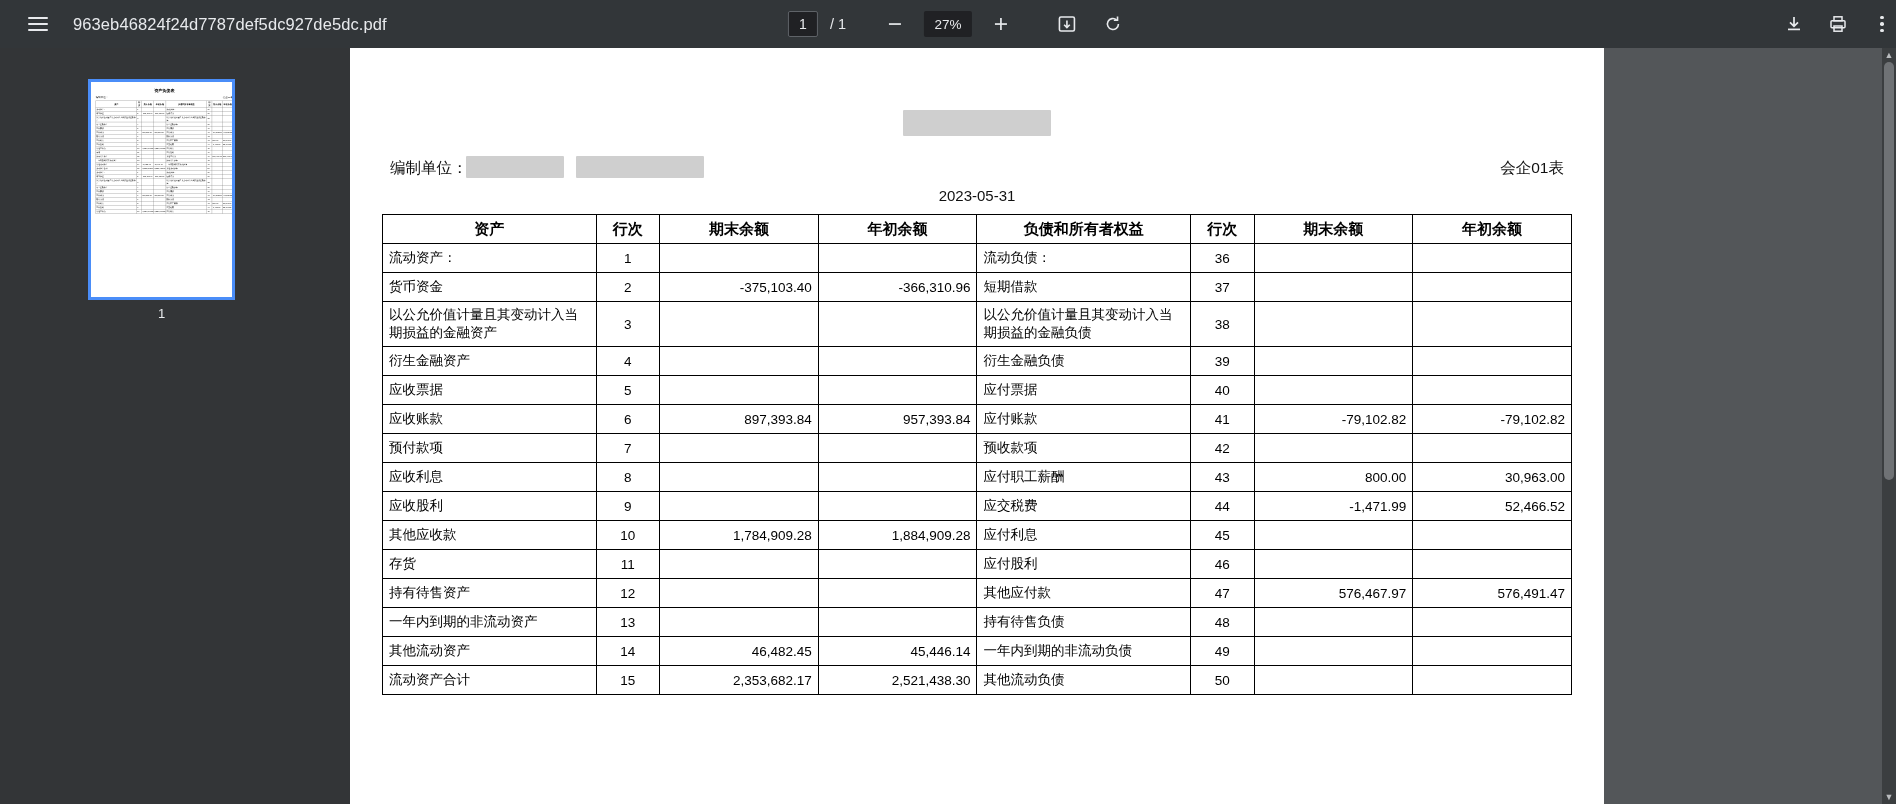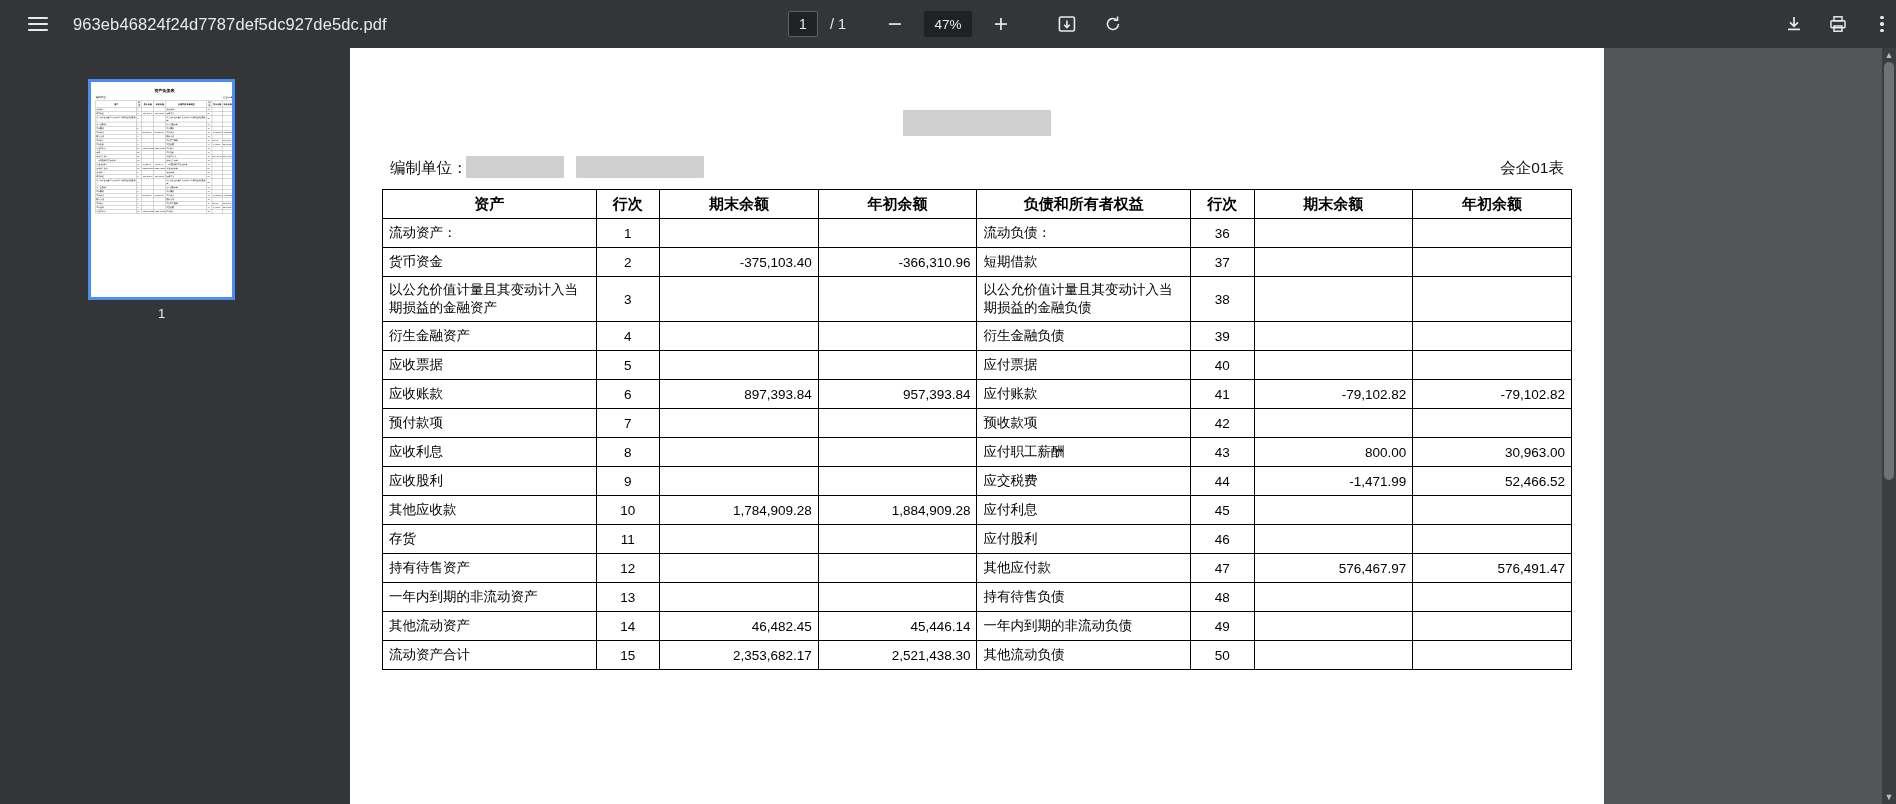--- a/index.html
+++ b/index.html
@@ -138,21 +138,21 @@
       <div class="page-box">1</div>
       <div class="page-sep">
         <span>/</span> <span>1</span>
       </div>
       <div class="sep-gap"></div>
       <div class="icon-btn">
         <svg width="18" height="18" viewBox="0 0 18 18">
             <rect x="3" y="8.2" width="12" height="1.7" fill="#e8eaed"></rect>
           </svg>
       </div>
-      <div class="zoom-val">47%</div>
+      <div class="zoom-val">27%</div>
       <div class="icon-btn">
         <svg width="18" height="18" viewBox="0 0 18 18">
           <rect x="3" y="8.2" width="12" height="1.7" fill="#e8eaed"></rect>
           <rect x="8.15" y="3" width="1.7" height="12" fill="#e8eaed"></rect>
         </svg>
       </div>
       <div class="sep-gap"></div>
       <div class="icon-btn">
         <svg width="20" height="20" viewBox="0 0 20 20">
           <rect x="2.5" y="3" width="15" height="14" fill="none" stroke="#e8eaed" stroke-width="1.6" rx="1.5"></rect>
@@ -481,20 +481,21 @@
 
         <div class="meta-row">
           <div class="unit-left">
             <span>编制单位：</span><span>务所有限公司</span>
             <span class="redact redact-a"></span>
             <span class="redact redact-b"></span>
           </div>
           <div>会企01表</div>
         </div>
 
+        <div class="date-row">2023-05-31</div>
 
         <table class="bs">
           <colgroup>
             <col class="c-lbl">
               <col class="c-idx">
               <col class="c-num">
               <col class="c-num">
             <col class="c-lbl">
               <col class="c-idx">
               <col class="c-num">

